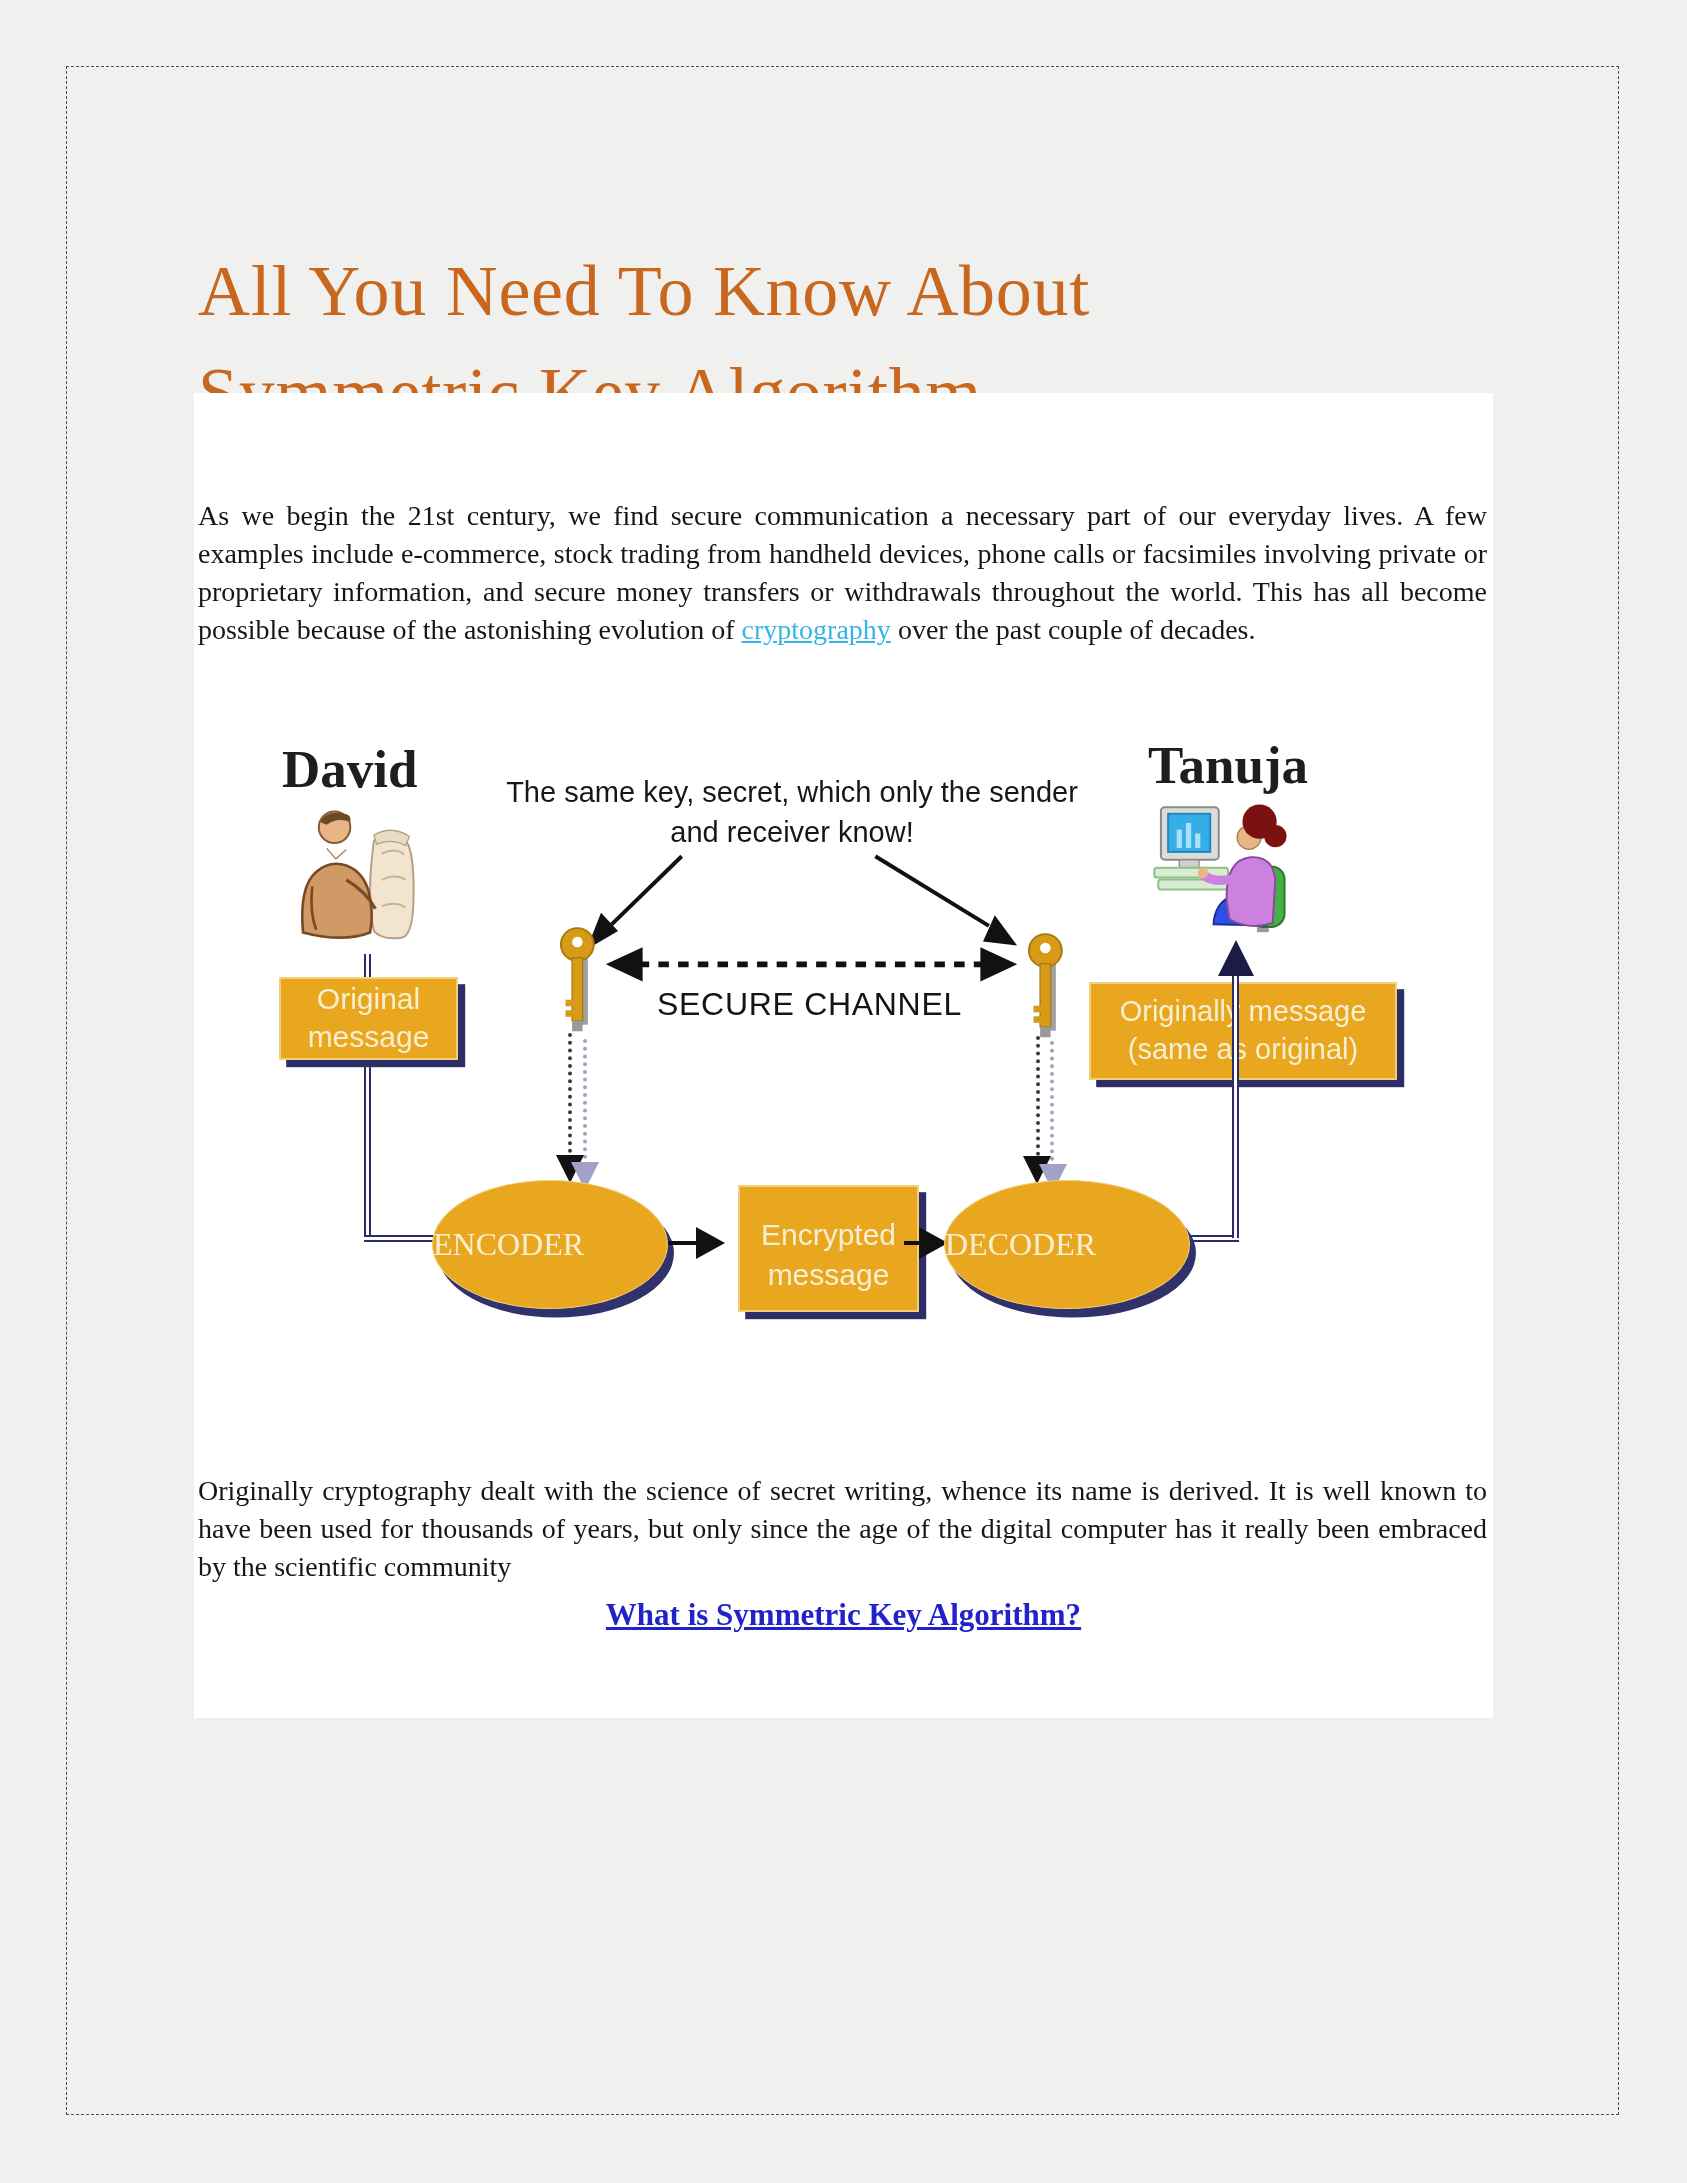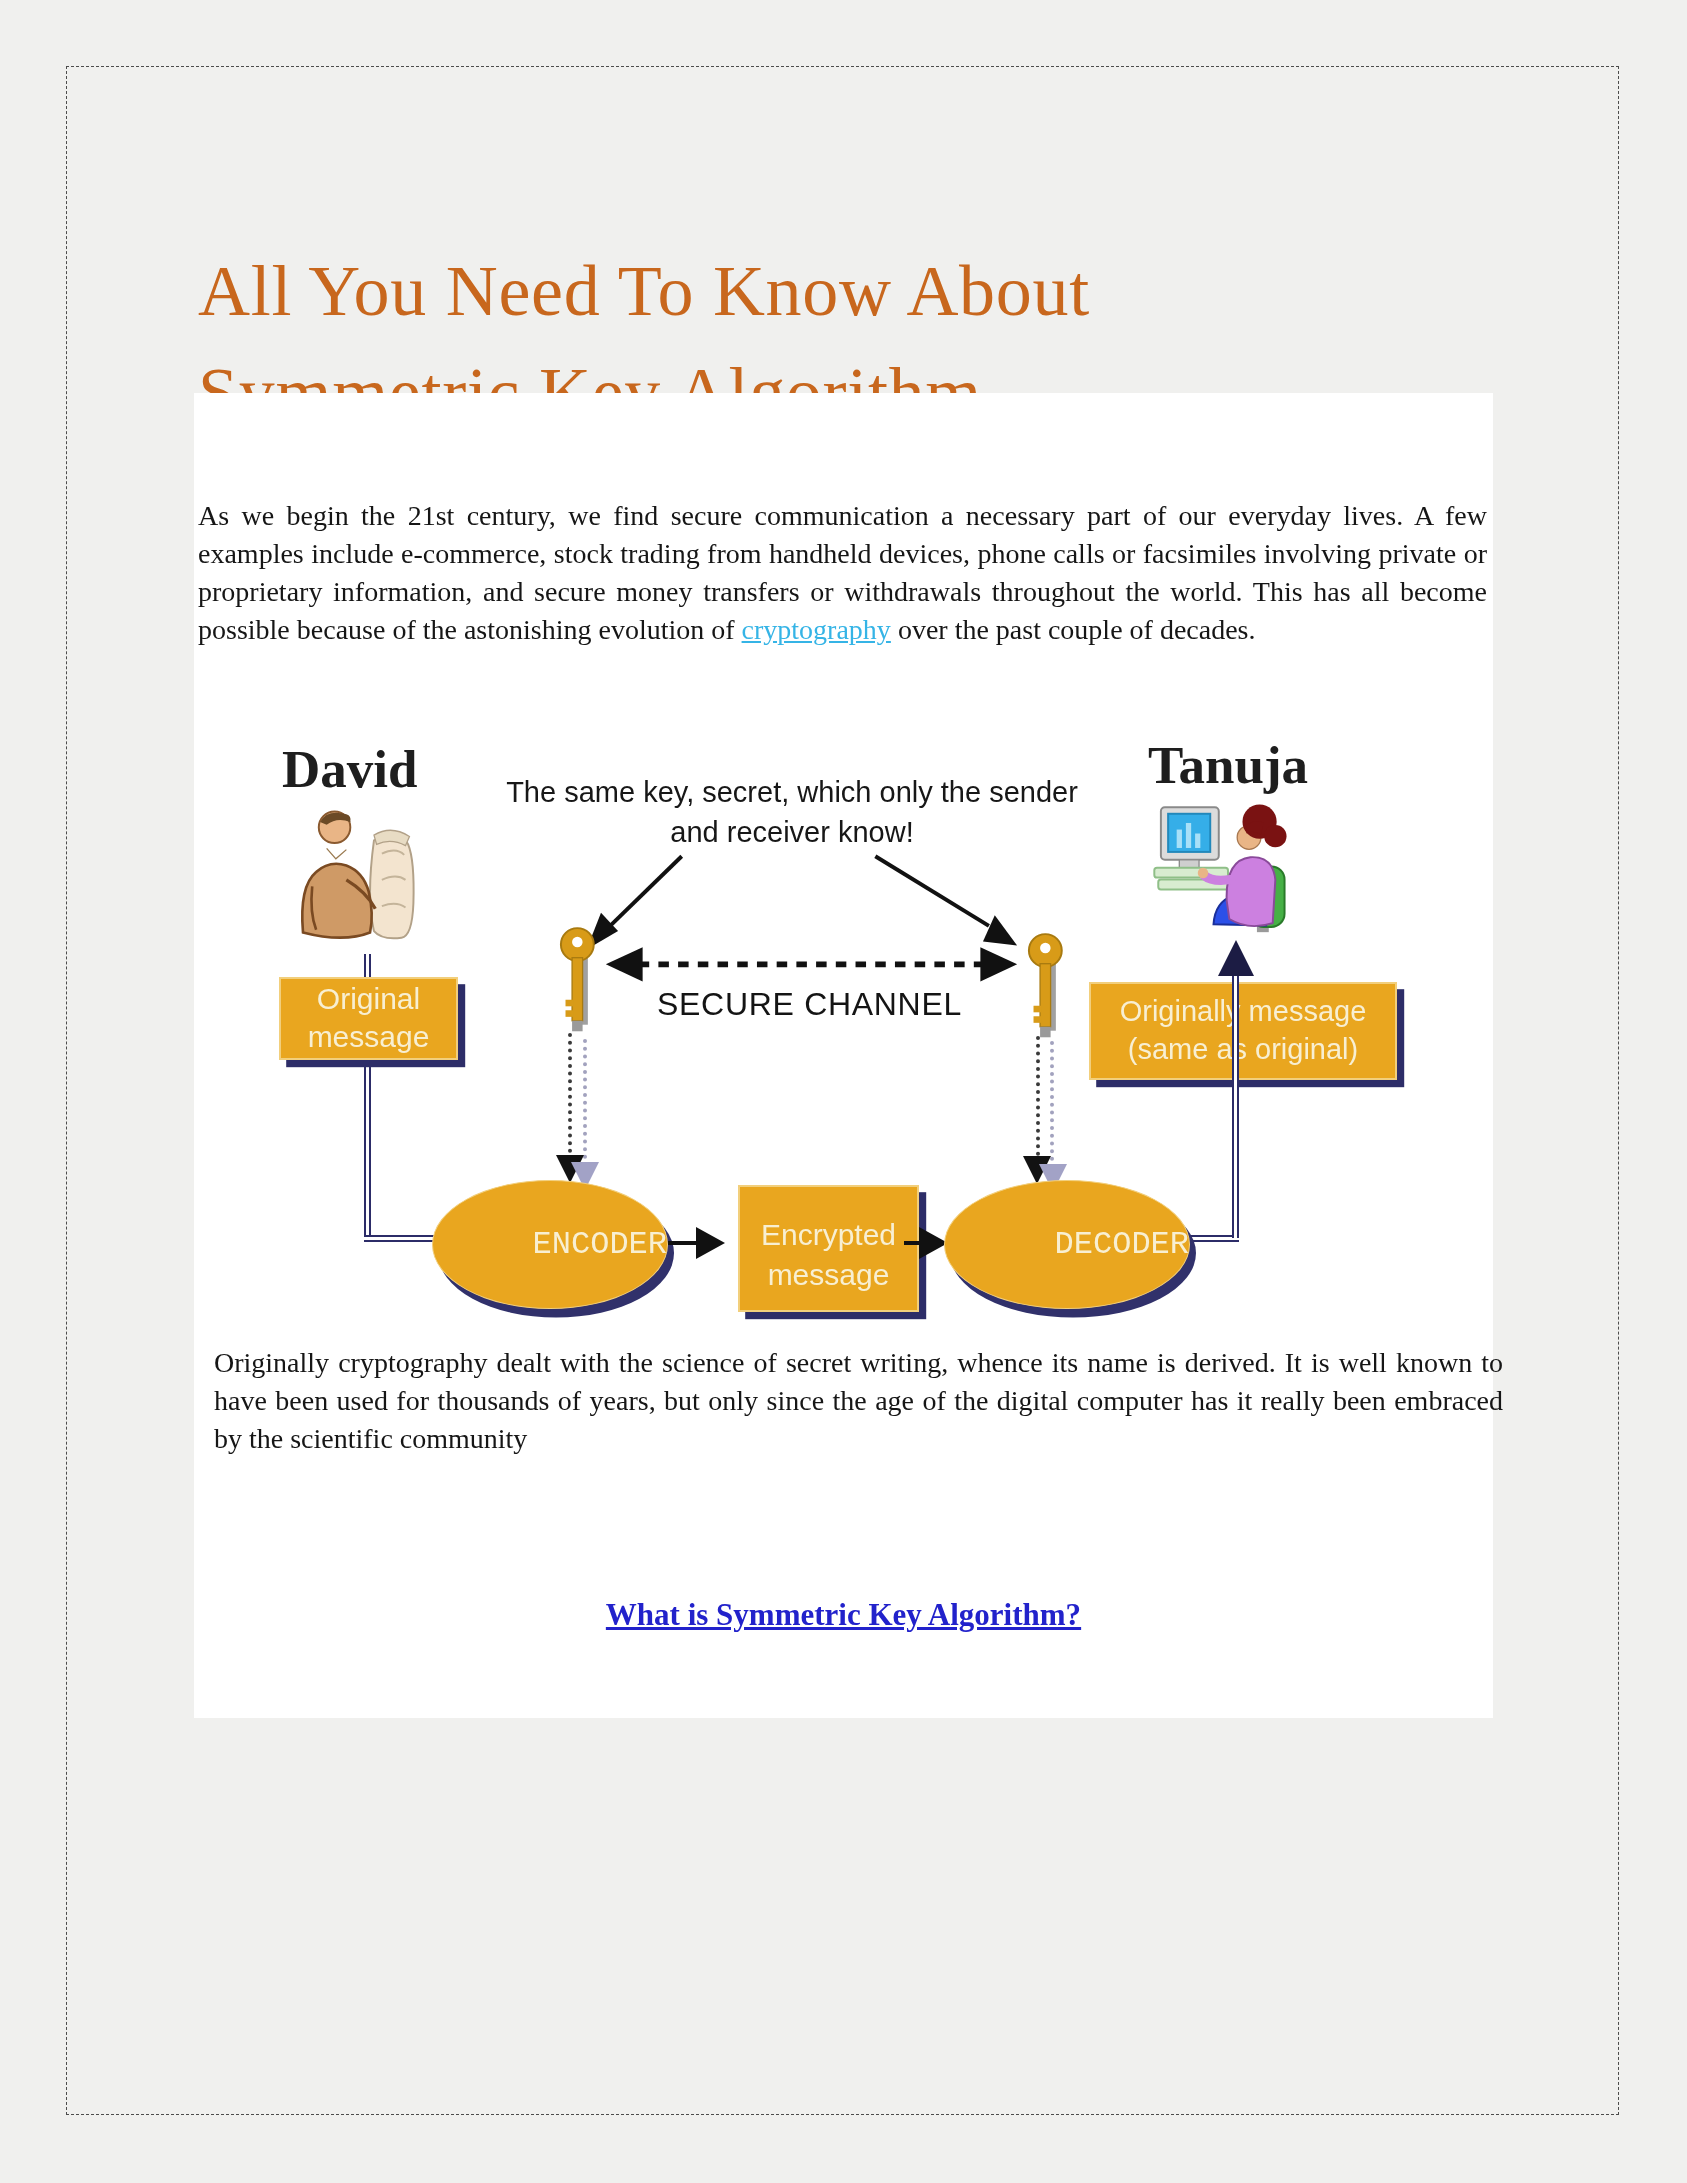--- a/index.html
+++ b/index.html
@@ -20,21 +20,21 @@
   .content-sheet {
     position:absolute; left:194px; top:393px; width:1299px; height:1325px;
     background:#ffffff;
   }
   .para {
     position:absolute; left:198px; width:1289px;
     font-size:28px; line-height:38px; color:#161616;
     text-align:justify;
   }
   .para-1 { top:469px; }
-  .para-2 { top:1316px;margin-left:16px; }
+  .para-2 { top:1444px; }
   .cyan-link { color:#35b4e6; text-decoration:underline; cursor:pointer; }
   .section-heading {
     position:absolute; left:194px; top:1597px; width:1299px;
     text-align:center; font-size:31px; font-weight:700; color:#2222cb;
   }
   .section-heading a { color:#2222cb; text-decoration:underline; cursor:pointer; }
 
   
   .d-label {
     position:absolute; font-family:"Liberation Serif", serif;
@@ -54,22 +54,22 @@
     position:absolute; background:#e9a61f; border:2px solid #f2cf7c;
     box-shadow:7.2px 7.2px 0 0 #2d2d68; box-sizing:border-box;
     color:#f8efd2; font-family:"Liberation Sans", sans-serif; text-align:center;
   }
   .box-original { left:279px; top:977px; width:179px; height:83px; font-size:30px; line-height:38px; padding-top:1.3px; }
   .box-destination { left:1089px; top:982px; width:308px; height:98px; font-size:29px; line-height:38px; padding-top:8px; }
   .box-encrypted { left:722px; top:1185px; width:181px; height:127px; font-size:30px; line-height:40px; padding-top:28px;margin-left:16px; }
   .gold-ellipse {
     position:absolute; background:#e9a61f; border:1.3px solid #f2cf7c;
     border-radius:50%; box-shadow:6px 8.6px 0 0 #31316b; box-sizing:border-box;
-    display:flex; align-items:center; justify-content:flex-end;
-    color:#f8efd2; font-family:Liberation Mono, monospace; font-size:32px;
+    display:flex; align-items:center; justify-content:flex-start;
+    color:#f8efd2; font-family:Liberation Serif, serif; font-size:32px;
   }
   .el-encoder { left:432px; top:1180px; width:236px; height:129px; }
   .el-decoder { left:944px; top:1180px; width:246px; height:129px; }
 
   .pipe-v {
     position:absolute; width:3.3px; background:#ffffff;
     border-left:2px solid #2c2c68; border-right:2px solid #2c2c68;
   }
   .pipe-h {
     position:absolute; height:3.3px; background:#ffffff;

